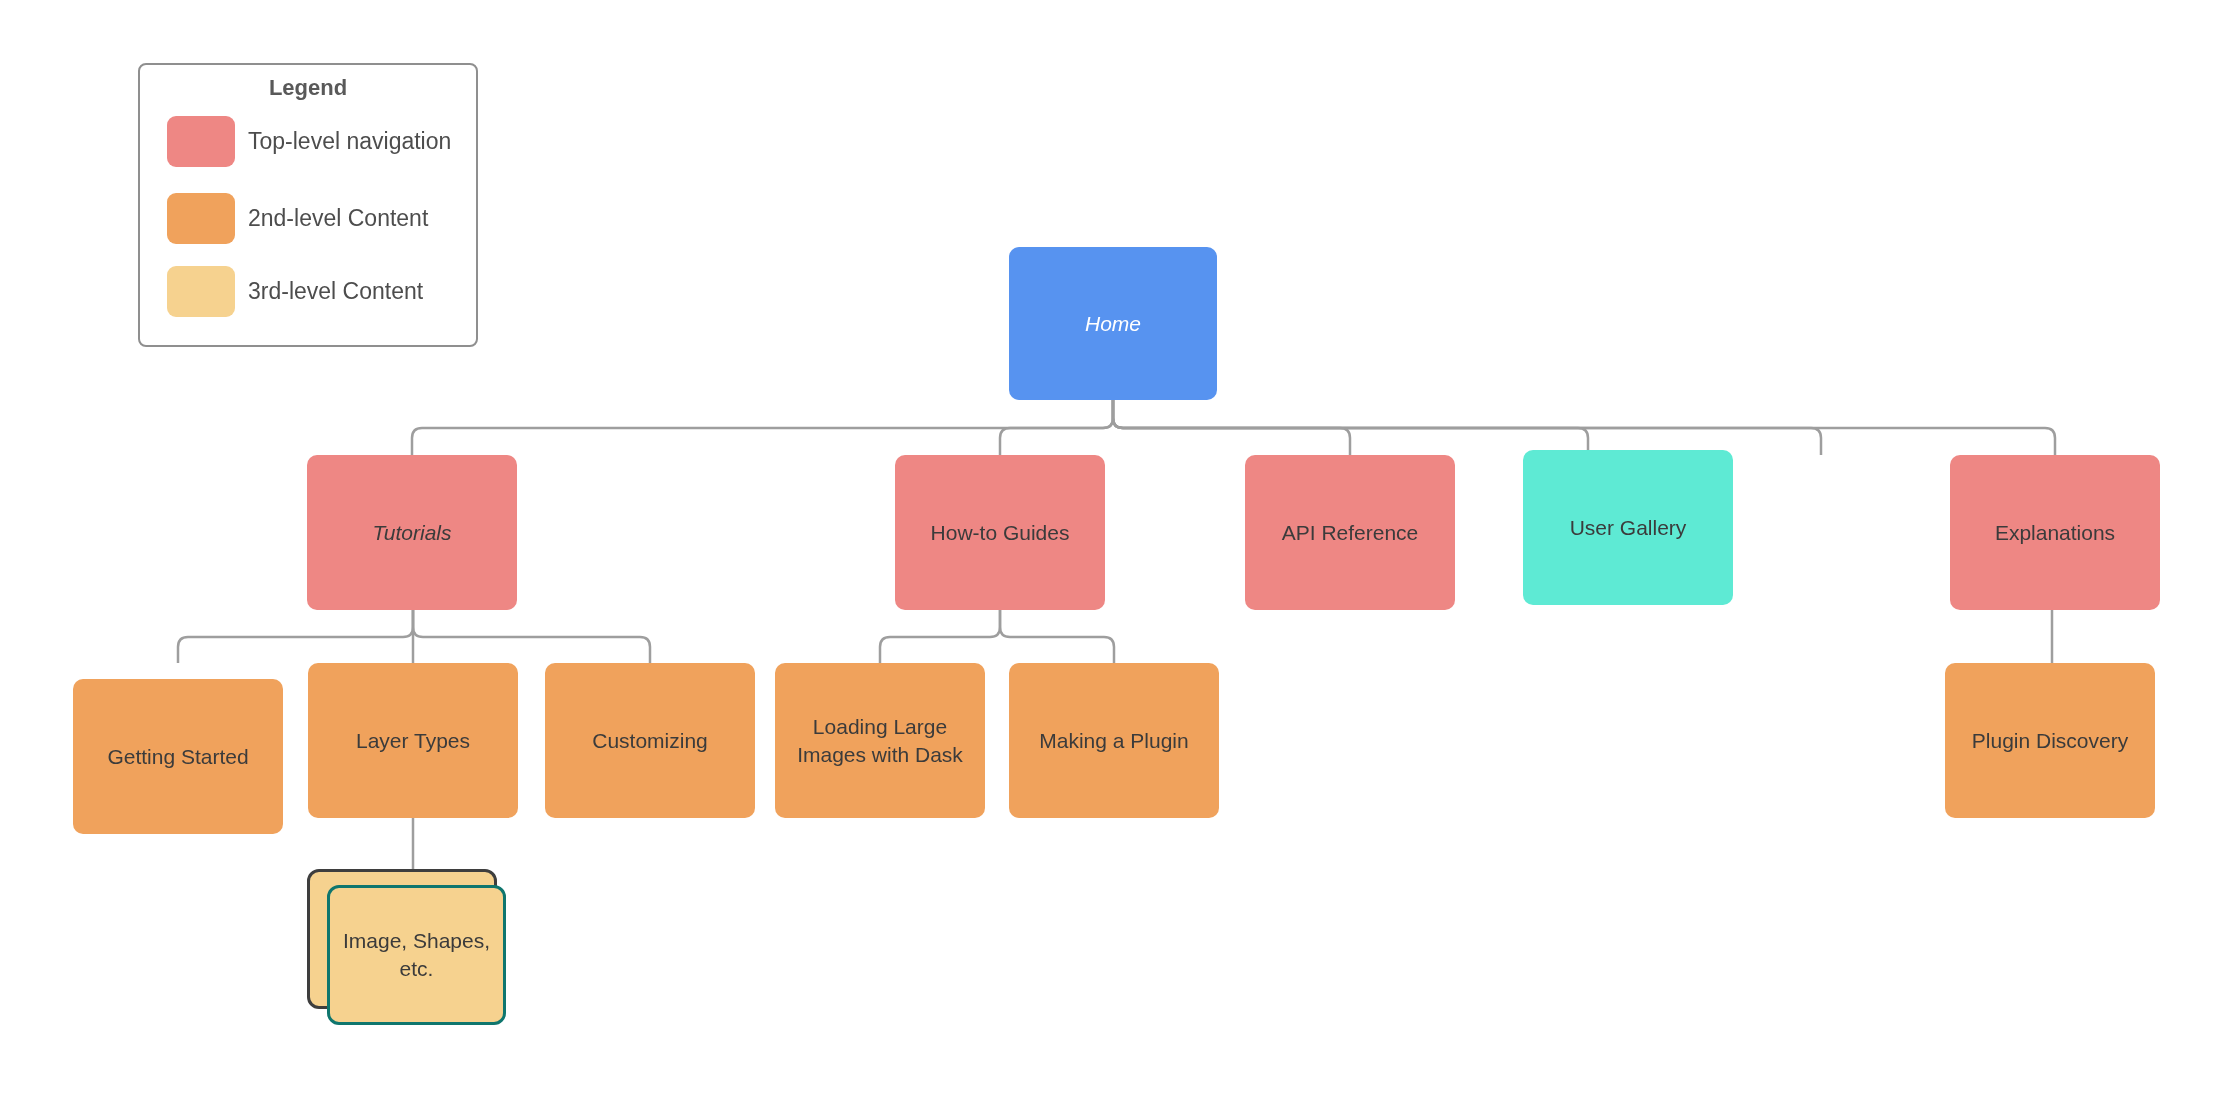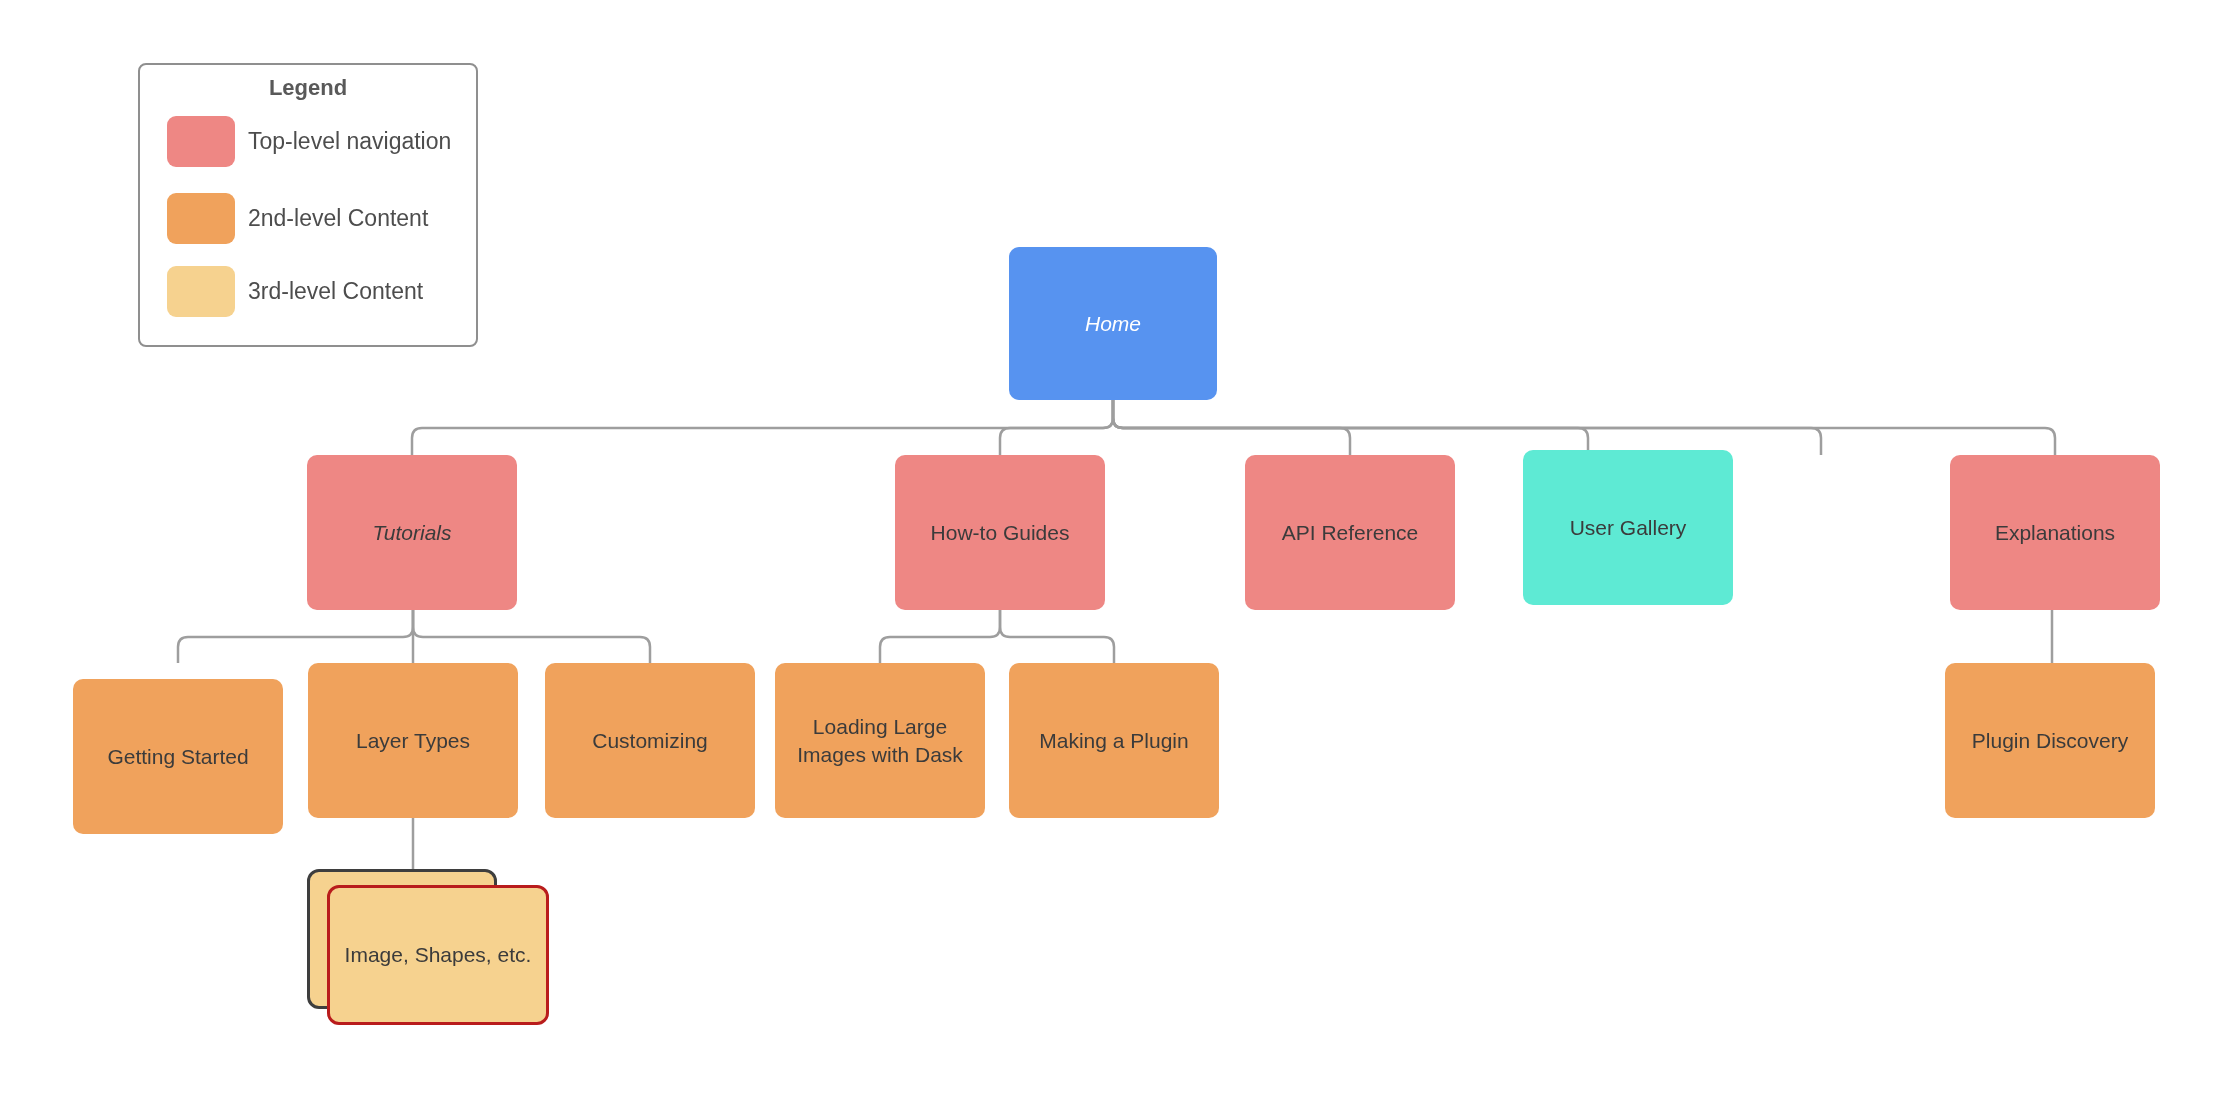--- a/index.html
+++ b/index.html
@@ -59,23 +59,23 @@
     position: absolute;
     width: 190px;
     height: 140px;
     border: 3px solid #3e3e3e;
     border-radius: 12px;
     box-sizing: border-box;
     z-index: 2;
   }
   .stack-front {
     position: absolute;
-    width: 222px;
+    width: 179px;
     height: 140px;
-    border: 3px solid #b91c1c;
+    border: 3px solid #0f766e;
     border-radius: 12px;
     box-sizing: border-box;
     display: flex;
     align-items: center;
     justify-content: center;
     text-align: center;
     font-size: 21px;
     line-height: 1.32;
     color: #3b3b3b;
     padding: 16px 12px;

